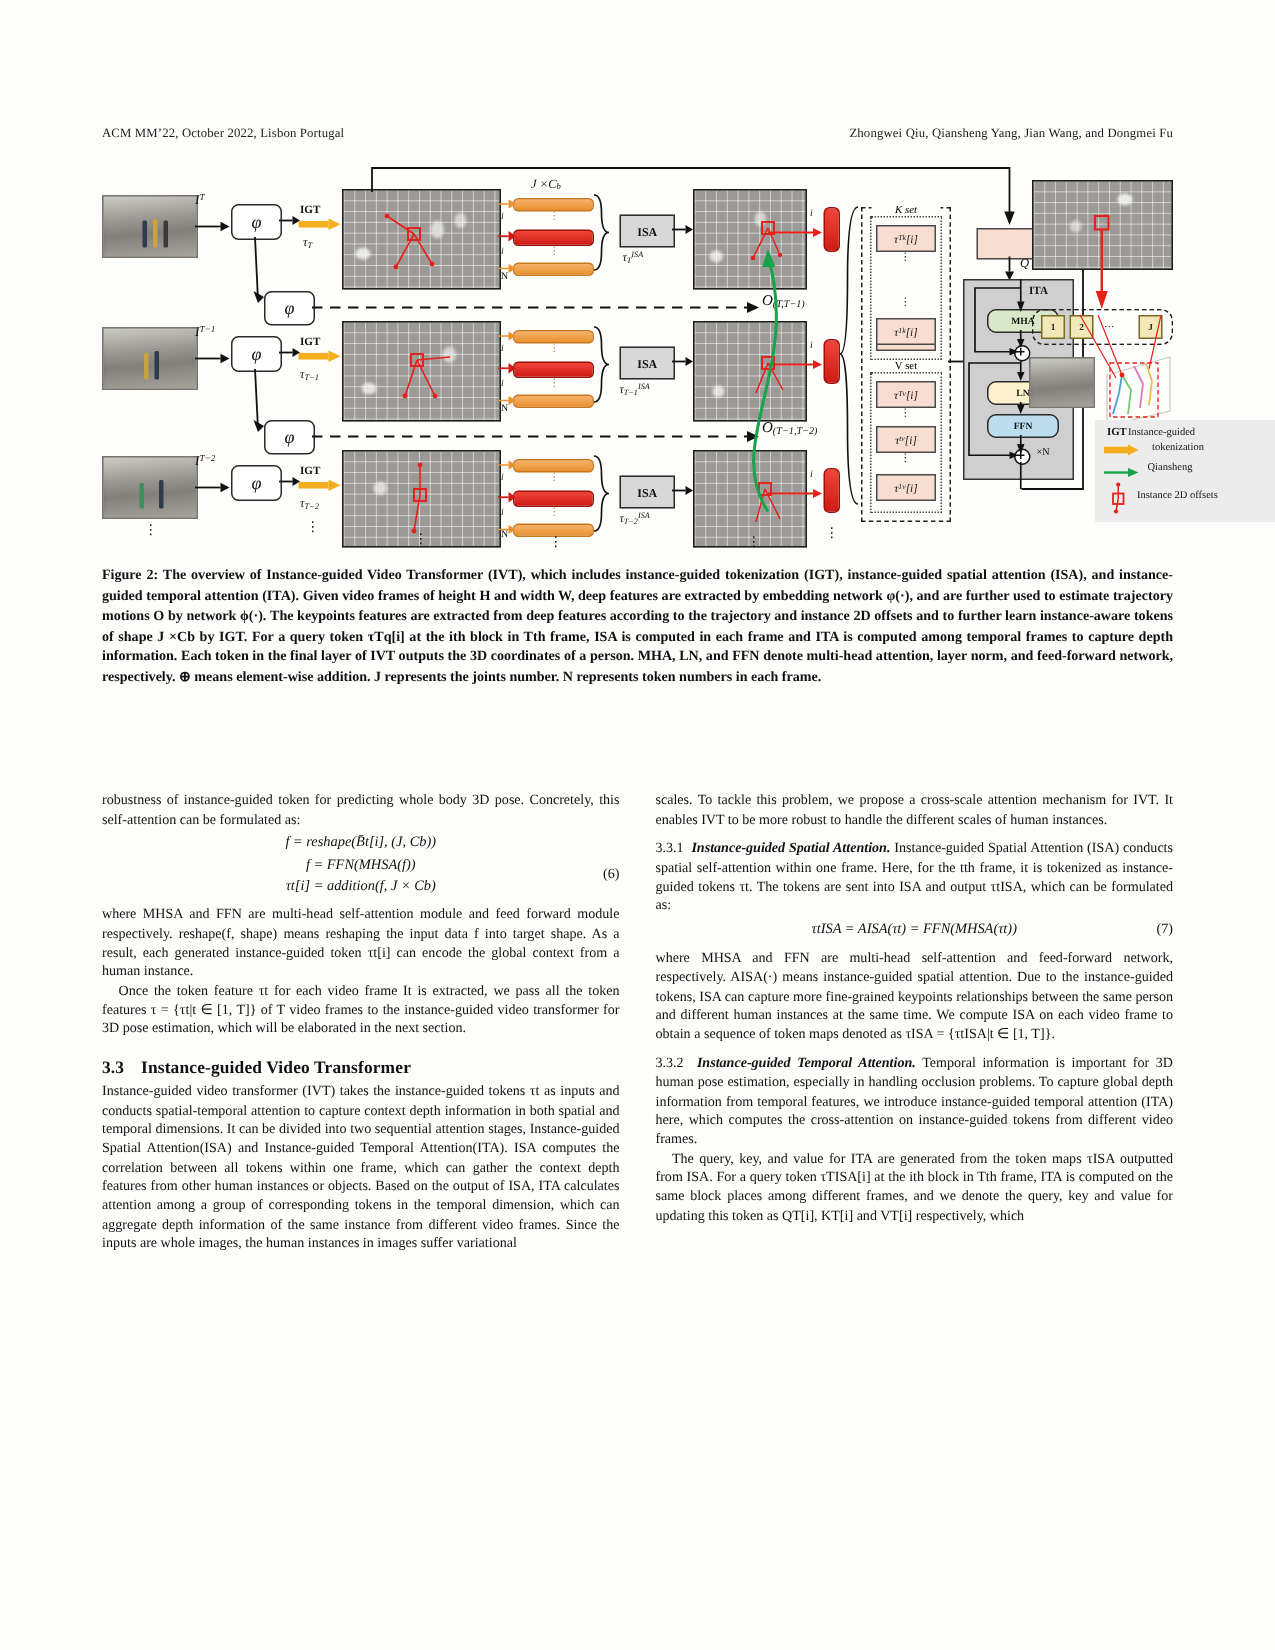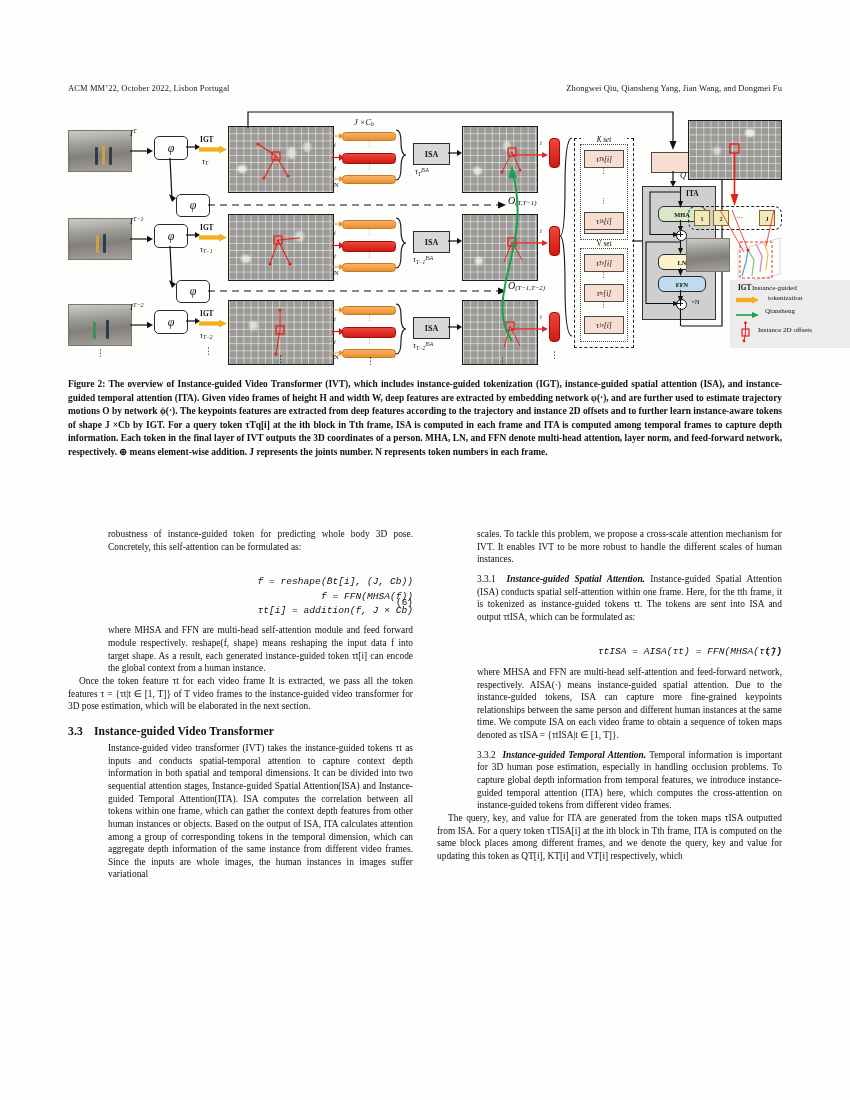--- a/index.html
+++ b/index.html
@@ -24,25 +24,25 @@
     text-align:justify;
   }
   
   .col{
     position:absolute;top:528px;width:345px;
     font-size:9.4px;line-height:1.345;color:#111;text-align:justify;
   }
   .col.left{left:68px;}
   .col.right{left:437px;}
   .col p{margin:0 0 0 0;text-indent:11px;}
-  .col p.noind{text-indent:0;margin-left:40px;}
+  .col p.noind{text-indent:0;}
   .col p+p{margin-top:0;}
   .eqblock{
-    margin:22px 0 6px 0;position:relative;text-align:right;
-    font-family:Liberation Mono, monospace;
+    margin:2px 0 6px 0;position:relative;text-align:center;
+    font-family:Liberation Serif, serif;
   }
   .eqline{display:block;font-style:italic;font-size:9.6px;line-height:1.5;}
   .eqnum{position:absolute;right:0;font-style:normal;font-size:9.4px;}
   h3.sec{
     font-size:11.6px;font-weight:bold;margin:11px 0 2.5px 0;letter-spacing:.1px;
   }
   h3.sec .num{display:inline-block;min-width:26px;}
   .subsec{font-style:italic;font-weight:bold;}
   .subsec .sn{font-style:normal;font-weight:normal;}
   .gap{height:7px;}

